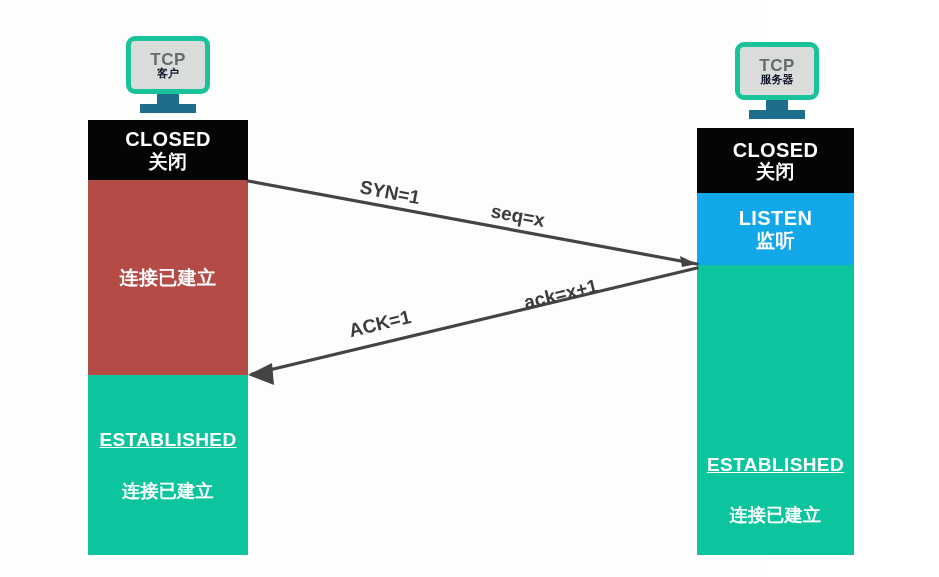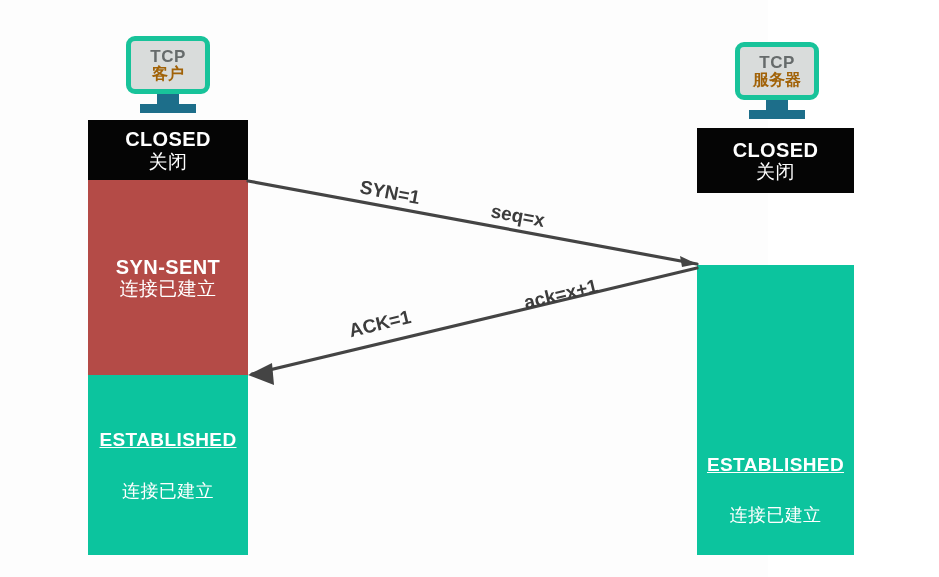--- a/index.html
+++ b/index.html
@@ -42,23 +42,23 @@
     justify-content: center;
     line-height: 1.02;
   }
   .monitor .screen .l1 {
     font-size: 17px;
     font-weight: bold;
     color: #666b6b;
     letter-spacing: 0.5px;
   }
   .monitor .screen .l2 {
-    font-size: 16px;
-    font-weight: bold;
-    color: #a16207;
+    font-size: 11px;
+    font-weight: bold;
+    color: #0f172a;
     letter-spacing: 0px;
   }
   .monitor .neck {
     width: 22px;
     height: 10px;
     background: #1d6e8a;
     margin: 0 auto;
   }
   .monitor .base {
     width: 56px;
@@ -83,21 +83,21 @@
     overflow: hidden;
   }
   .state .en {
     font-size: 20px;
     font-weight: bold;
     color: #ffffff;
     letter-spacing: 0.4px;
   }
   .state .cn {
     font-size: 19px;
-    font-weight: normal;
+    font-weight: bold;
     color: #ffffff;
     letter-spacing: 0.4px;
   }
   .state.small .en { font-size: 19px; text-decoration: underline; }
   .state.small .cn { font-size: 18px; margin-top: 30px; }
 
   
   #arrows {
     position: absolute;
     left: 0;
@@ -130,21 +130,20 @@
   </div>
 
   <div class="column" style="left:88px; top:120px; width:160px; height:435px;">
 
     <div class="state" style="left:0; top:0; width:160px; height:60px; background:#050505;">
       <span class="en">CLOSED</span>
       <span class="cn">关闭</span>
     </div>
 
     <div class="state" style="left:0; top:60px; width:160px; height:195px; background:#b44b47;">
-      <span class="en">SYN-SENT</span>
       <span class="cn">连接已建立</span>
     </div>
 
     <div class="state small" style="left:0; top:255px; width:160px; height:180px; background:#0cc49e;">
       <span class="en">ESTABLISHED</span>
       <span class="cn">连接已建立</span>
     </div>
   </div>
 
   <div class="monitor" style="left:735px; top:42px;">
@@ -156,20 +155,24 @@
     <div class="base"></div>
   </div>
 
   <div class="column" style="left:697px; top:128px; width:157px; height:427px;">
 
     <div class="state" style="left:0; top:0; width:157px; height:65px; background:#050505;">
       <span class="en">CLOSED</span>
       <span class="cn">关闭</span>
     </div>
 
+    <div class="state" style="left:0; top:65px; width:157px; height:72px; background:#11a7e8;">
+      <span class="en">LISTEN</span>
+      <span class="cn">监听</span>
+    </div>
 
     <div class="state small" style="left:0; top:137px; width:157px; height:290px; background:#0cc49e;
                 justify-content:flex-end; padding-bottom:30px;">
       <span class="en">ESTABLISHED</span>
       <span class="cn">连接已建立</span>
     </div>
   </div>
 
   <svg id="arrows" viewBox="0 0 939 577" xmlns="http://www.w3.org/2000/svg">
 

